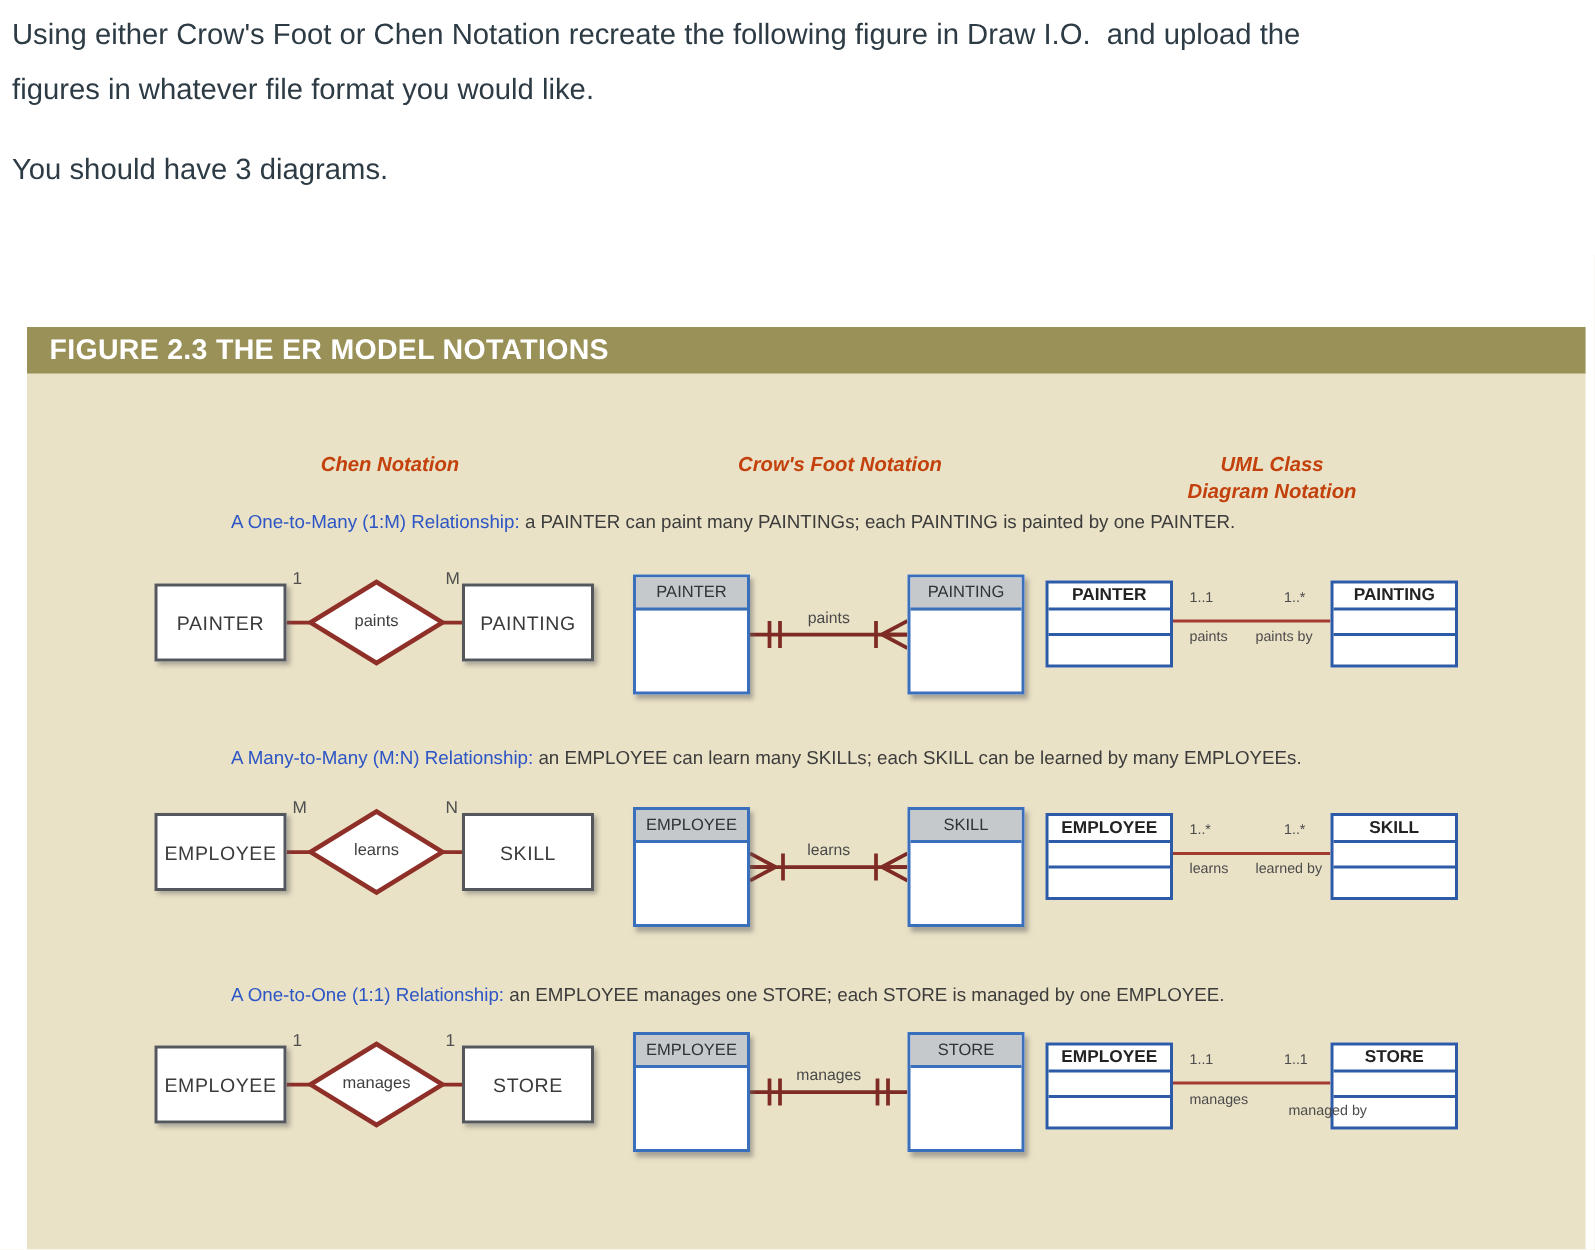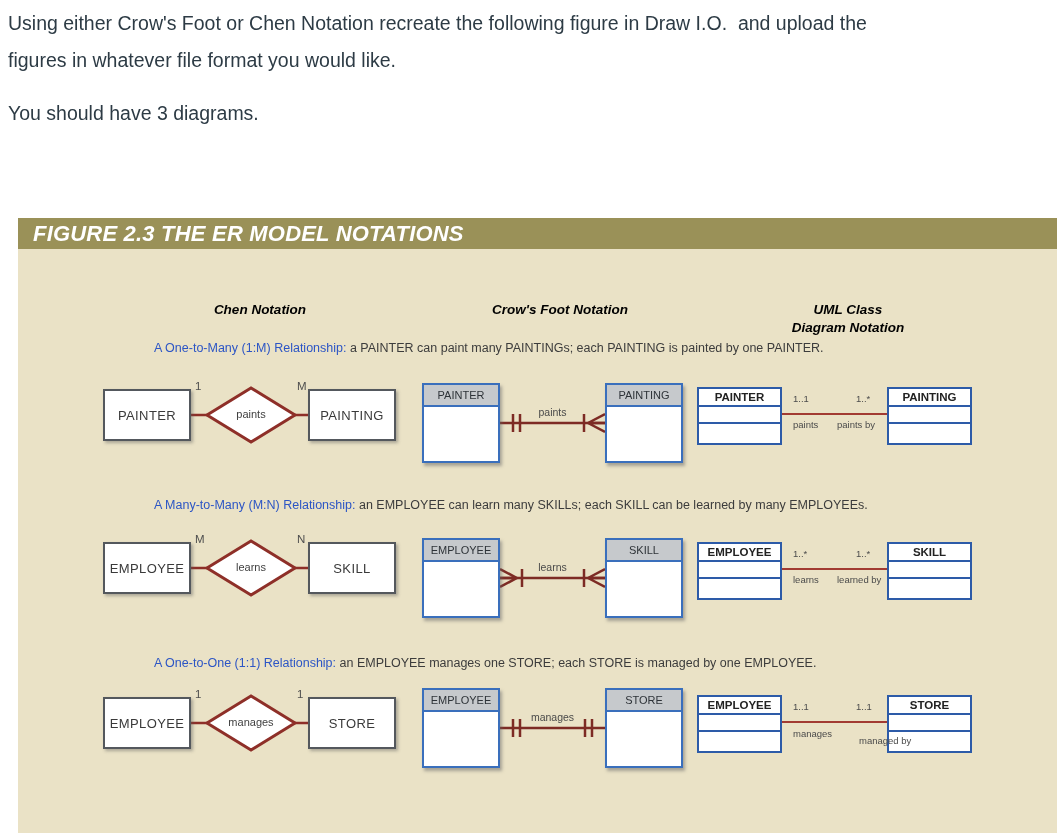--- a/index.html
+++ b/index.html
@@ -6,25 +6,25 @@
   html,body { background:#ffffff; }
   .page { position:relative; width:1063px; height:833px; background:#fff; overflow:hidden;
           font-family:"Liberation Sans", sans-serif; }
 
   
   .intro-line { position:absolute; left:8px; color:#2d3b45; font-size:19.5px; white-space:pre-wrap; }
   .il1 { top:12px; } .il2 { top:49px;text-align:center; } .il3 { top:102px; }
 
   
   .figure-panel { position:absolute; left:18px; top:218px; width:1039px; height:615px; background:#eae2c6; }
-  .figure-title-bar { height:31px; background:#9a9158; color:#ffffff; font-size:22px; font-weight:bold;
-                      line-height:31px; padding-left:15px; letter-spacing:.2px;font-style:italic; }
+  .figure-title-bar { height:31px; background:#9a9158; color:#ffffff; font-size:19px; font-weight:bold;
+                      line-height:31px; padding-left:15px; letter-spacing:.2px; }
   .figure-body { position:relative; width:100%; height:584px; }
 
-  .col-head { position:absolute; font-size:13.5px; font-weight:bold; font-style:italic; color:#000000;
+  .col-head { position:absolute; font-size:13.5px; font-weight:bold; font-style:italic; color:#c2410c;
               text-align:center; line-height:18px; }
   .ch-chen { left:142px; top:52px; width:200px; }
   .ch-crow { left:442px; top:52px; width:200px; }
   .ch-uml  { left:730px; top:52px; width:200px; }
 
   .desc { position:absolute; left:95px; font-size:12.5px; color:#3c3c3c; white-space:pre-wrap; }
   .d1 { top:92px; } .d2 { top:249px; } .d3 { top:407px; }
   .desc .lbl { color:#2c55c5;margin-left:41px; }
 
   .cell { position:absolute; }

